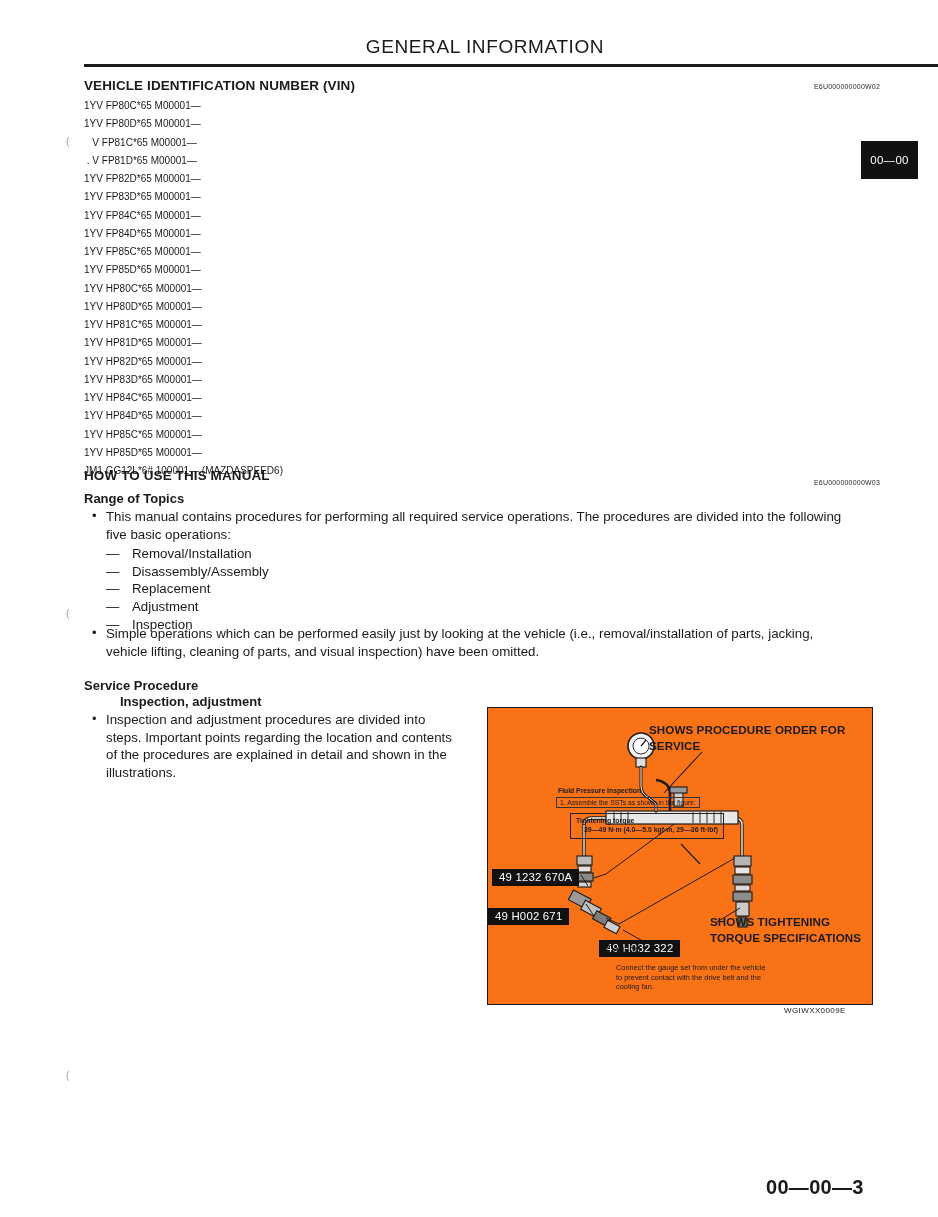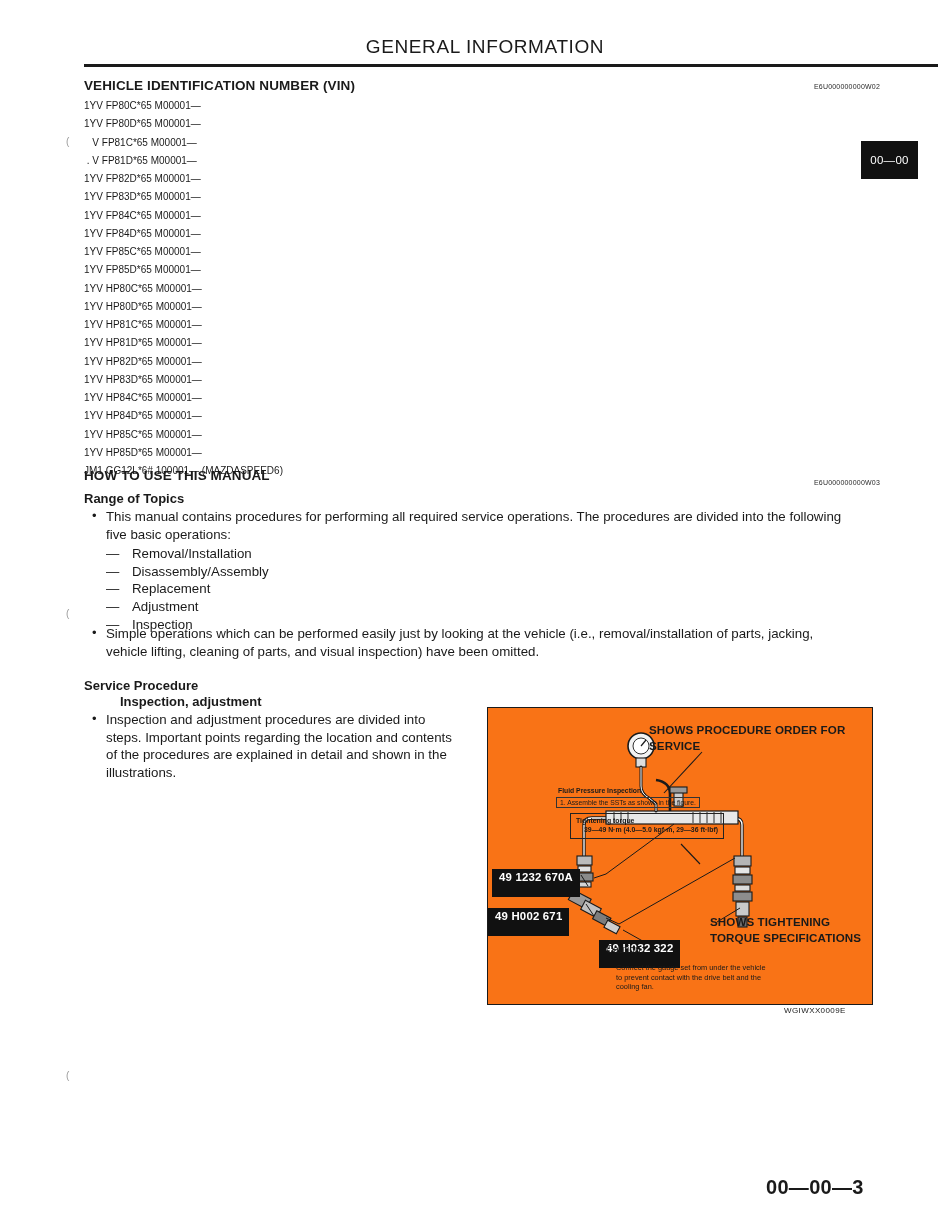--- a/index.html
+++ b/index.html
@@ -204,23 +204,23 @@
     white-space: nowrap;
   }
   .torque-box .t-title { font-weight: bold; }
   .torque-box .t-val { font-weight: bold; padding-left: 8px; }
 
   
   .sst {
     position: absolute;
     background: #111111;
     color: #ffffff;
-    font-weight: bold;
+    font-weight: normal;
     font-size: 11.4px;
-    padding: 2px 7px 14px 7px;
+    padding: 2px 7px 3px 7px;
     letter-spacing: 0.2px;
     white-space: nowrap;
   }
   .sst-1 { left: 4px;  top: 161px; }
   .sst-2 { left: 0px;  top: 200px; }
   .sst-3 { left: 111px; top: 232px; }
 
   
   .caution-title {
     position: absolute;

